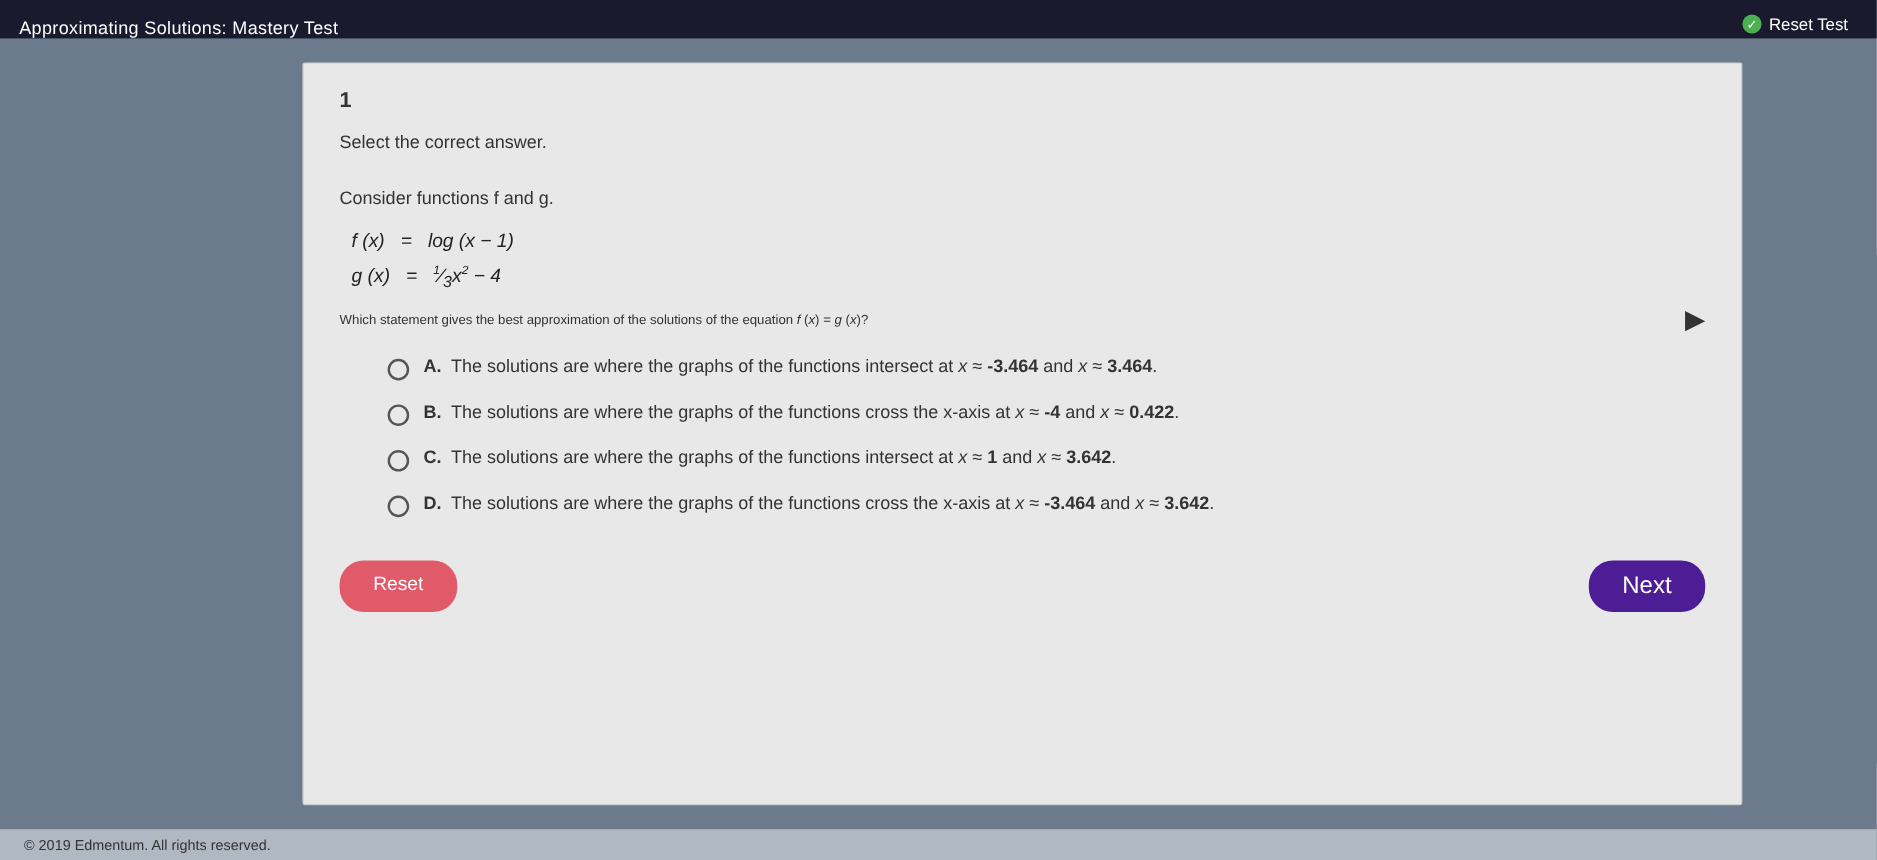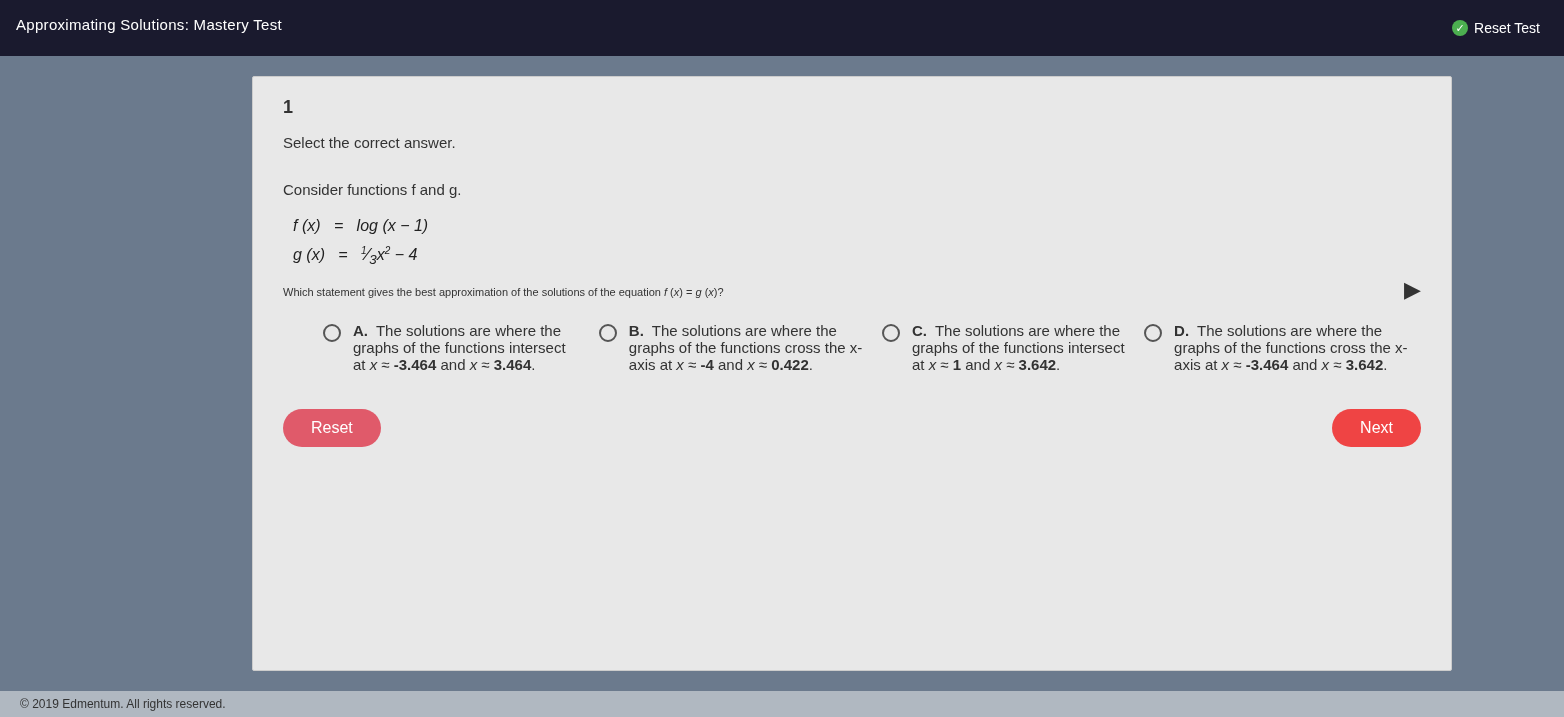--- a/index.html
+++ b/index.html
@@ -6,23 +6,23 @@
     body {
       font-family: Arial, sans-serif;
       background: #6b7a8d;
       min-height: 717px;
       display: flex;
       flex-direction: column;
     }
     .top-bar {
       background: #1a1a2e;
       display: flex;
-      align-items: flex-start;
+      align-items: flex-end;
       justify-content: space-between;
-      padding: 16px 16px;
+      padding: 0 16px;
       min-height: 32px;
     }
     .top-bar-title {
       color: #fff;
       font-size: 15px;
       font-weight: 500;
       letter-spacing: 0.3px;
     }
     .submit-test-btn {
       display: flex;
@@ -89,21 +89,21 @@
       font-weight: 500;
     }
     .question-text {
       font-size: 11px;
       color: #333;
       margin-bottom: 24px;
     }
     .options-list {
       list-style: none;
       display: flex;
-      flex-direction: row;
+      flex-direction: column;
       gap: 18px;
       padding-left: 40px;
     }
     .option-item {
       display: flex;
       align-items: flex-start;
       gap: 12px;
       font-size: 15px;
       color: #333;
       cursor: pointer;
@@ -133,26 +133,26 @@
       background: #e05a6a;
       color: white;
       border: none;
       border-radius: 20px;
       padding: 10px 28px;
       font-size: 16px;
       cursor: pointer;
       font-weight: 500;
     }
     .next-btn {
-      background: #ef4444;
+      background: #4c1d95;
       color: white;
       border: none;
       border-radius: 20px;
       padding: 10px 28px;
-      font-size: 16px;
+      font-size: 20px;
       cursor: pointer;
       font-weight: 500;
     }
     .footer-text {
       background: #b0b8c1;
       color: #333;
       font-size: 12px;
       padding: 6px 20px;
       text-align: left;
     }

